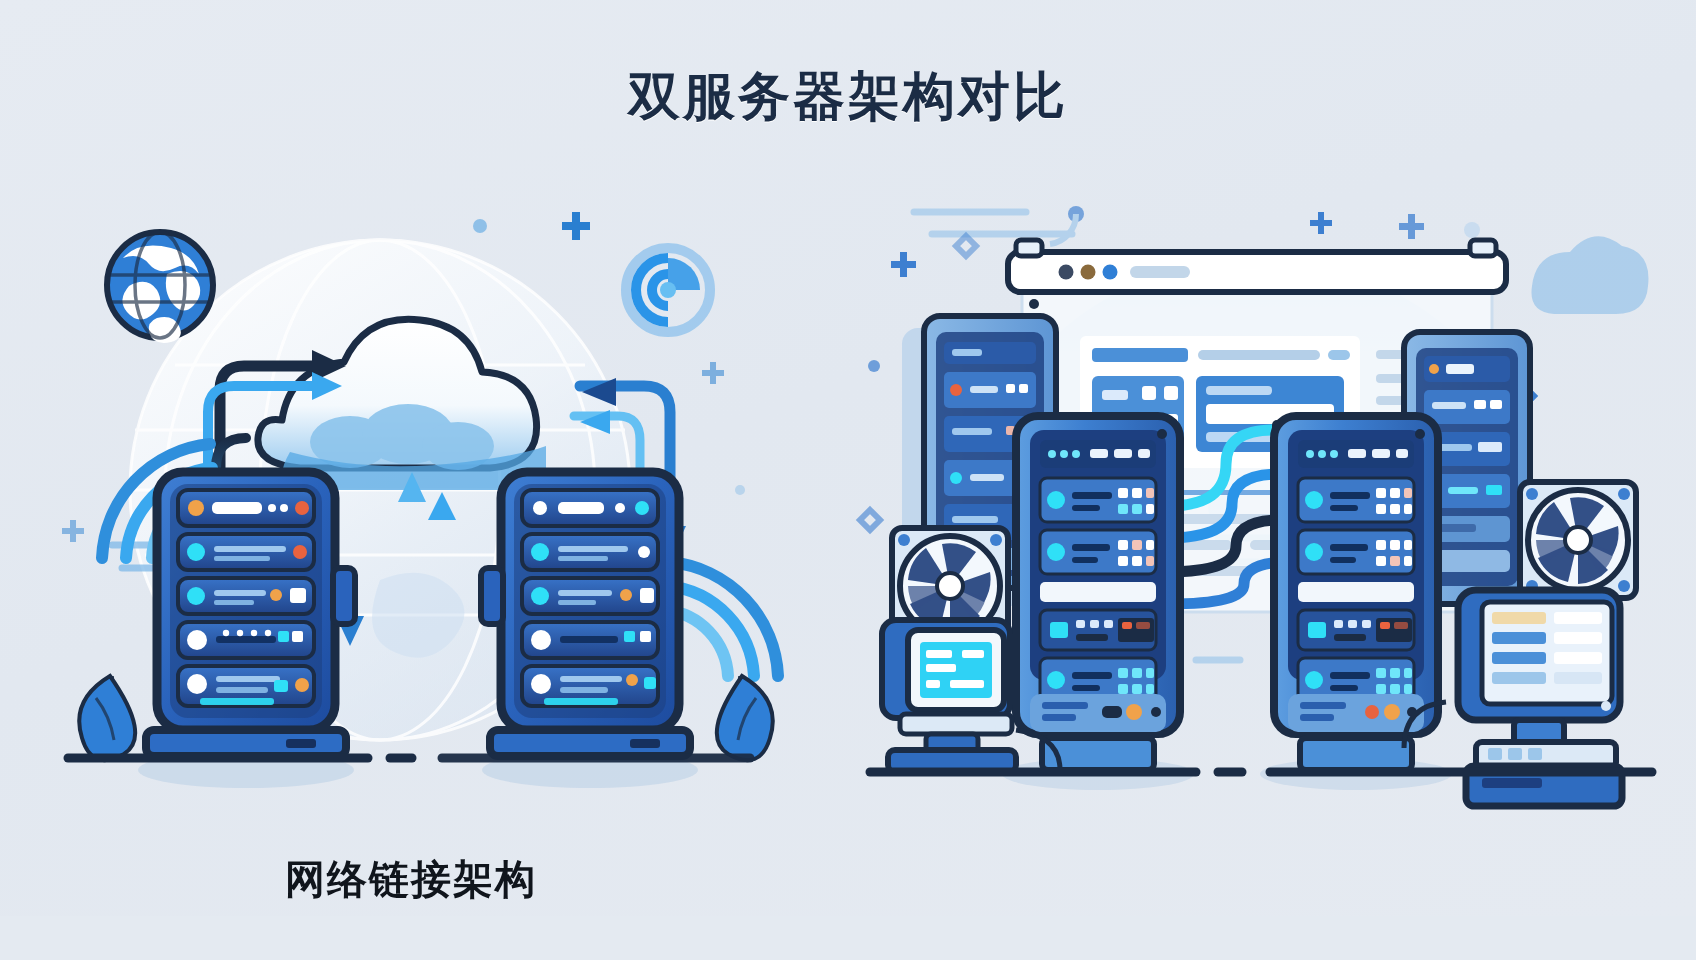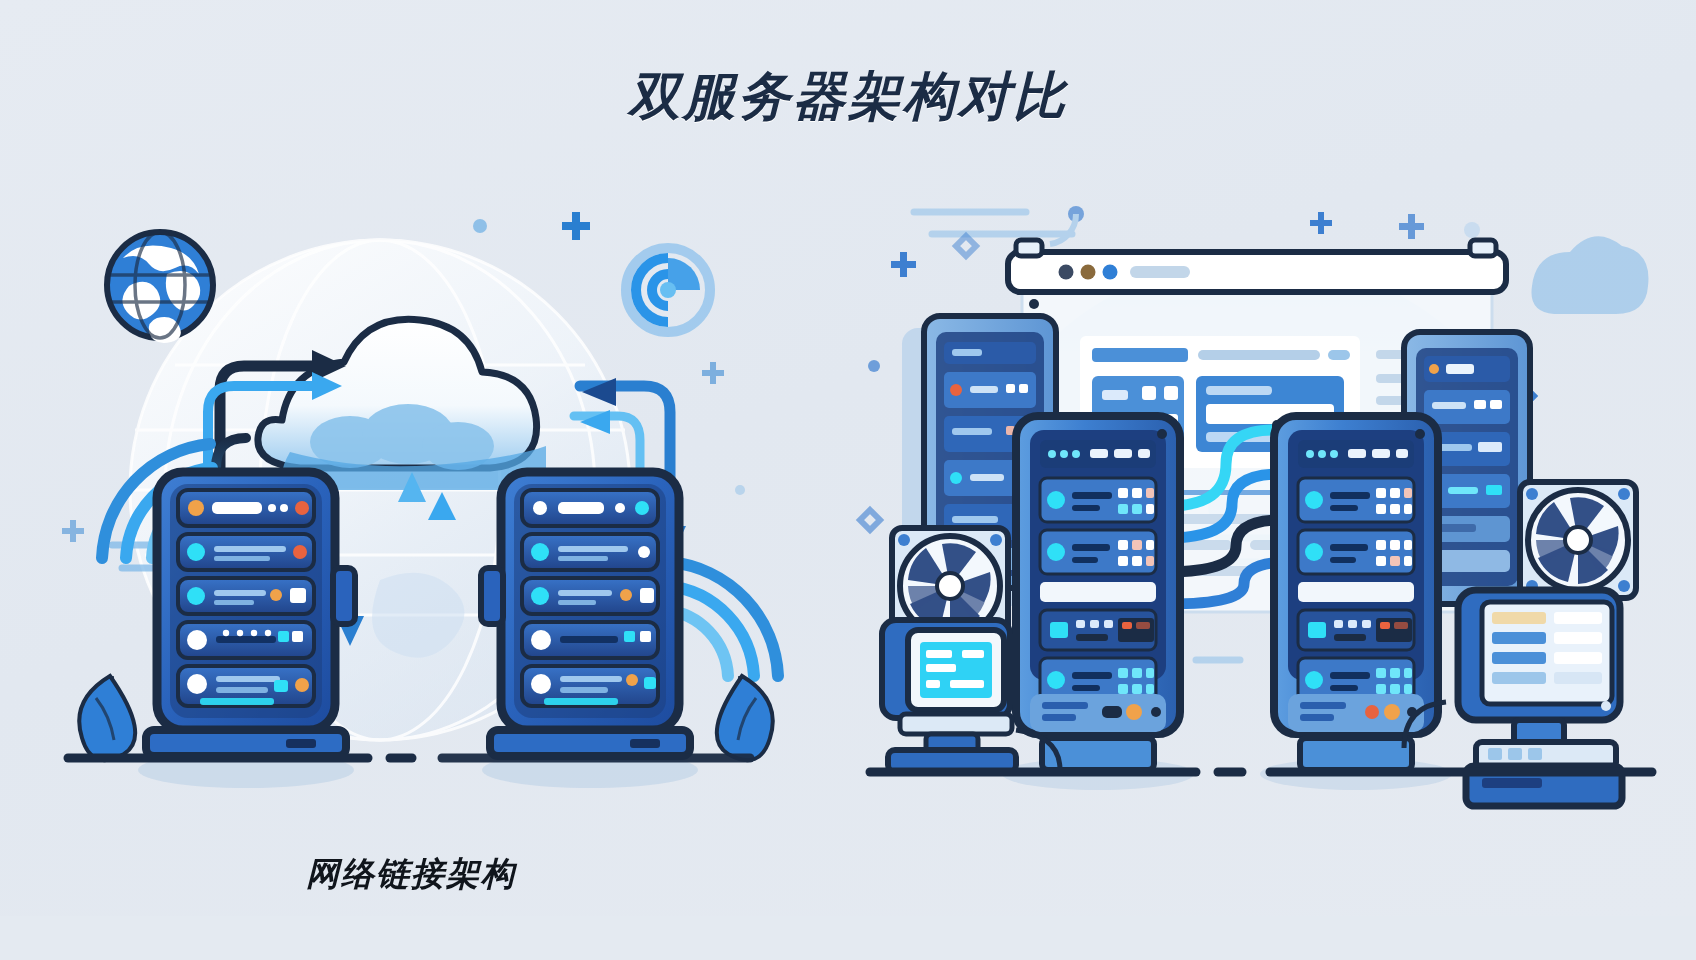--- a/index.html
+++ b/index.html
@@ -2,31 +2,31 @@
 <html><head>
 <meta charset="utf-8">
 <style>
   html,body{margin:0;padding:0;}
   body{
     width:1696px;height:960px;overflow:hidden;
     background:#e4eaf1;
     font-family:"Liberation Sans","DejaVu Sans",sans-serif;
   }
   #stage{position:relative;width:1696px;height:916px;
-    background:linear-gradient(160deg,#e6ebf2 0%,#e2e8f0 45%,#e5eaf1 100%);font-style:italic;}
+    background:linear-gradient(160deg,#e6ebf2 0%,#e2e8f0 45%,#e5eaf1 100%);}
 
   
   .title{
     position:absolute;left:0;top:62px;width:1696px;text-align:center;
     font-size:52px;font-weight:bold;letter-spacing:3px;color:#1b2c45;
     text-shadow:0 1px 0 #fff;
   }
   .caption{
     position:absolute;top:852px;width:540px;text-align:center;
-    font-size:33px;font-weight:bold;letter-spacing:2px;color:#10151c;
+    font-size:40px;font-weight:bold;letter-spacing:2px;color:#10151c;
   }
   .caption.left{left:141px;}
   .caption.right{left:907px;}
 
   
   .panel{position:absolute;top:190px;height:640px;}
   .panel.left{left:50px;width:780px;}
   .panel.right{left:866px;width:790px;}
   svg{display:block;overflow:visible;}
 </style>

